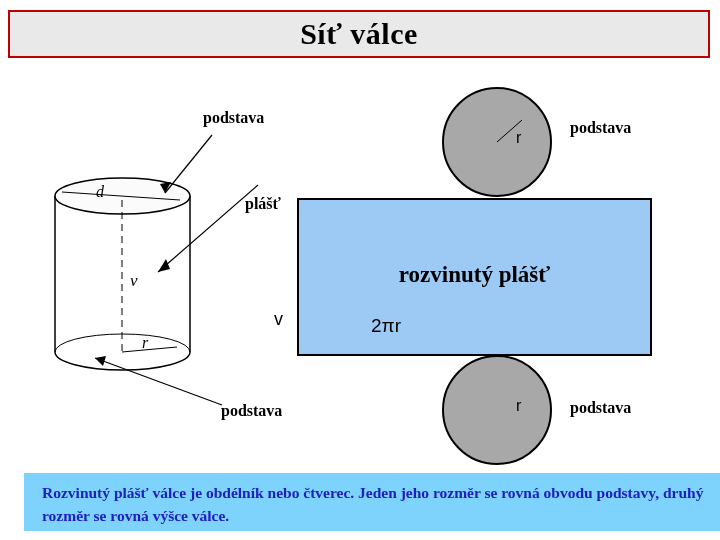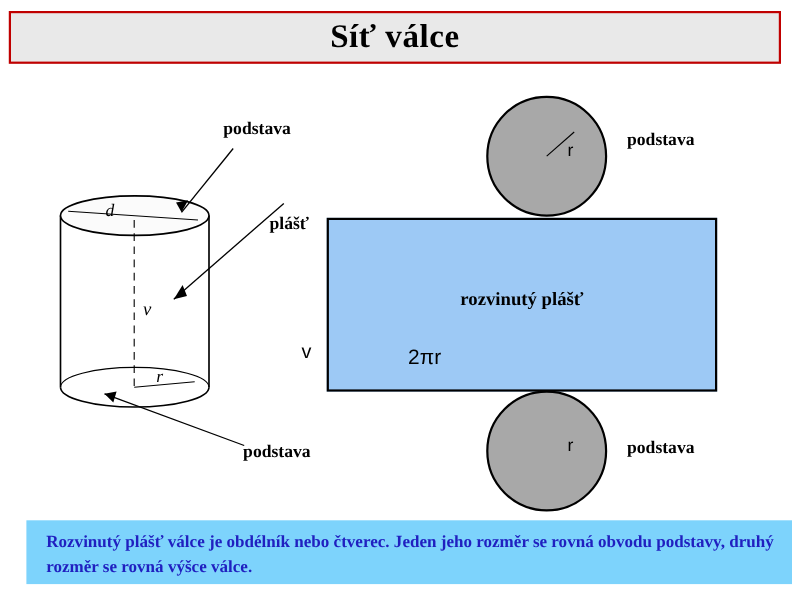--- a/index.html
+++ b/index.html
@@ -84,21 +84,21 @@
     box-sizing: border-box;
   }
   #rect-shell-label {
     position: absolute;
     left: 0;
     top: 62px;
     width: 100%;
     text-align: center;
     font-family: "Liberation Serif", serif;
     font-weight: bold;
-    font-size: 17px;
+    font-size: 23px;
     color: #000000;
   }
   #rect-circ-label {
     position: absolute;
     left: 72px;
     top: 115px;
     font-family: "Liberation Sans", sans-serif;
     font-size: 19px;
     color: #000000;
   }

